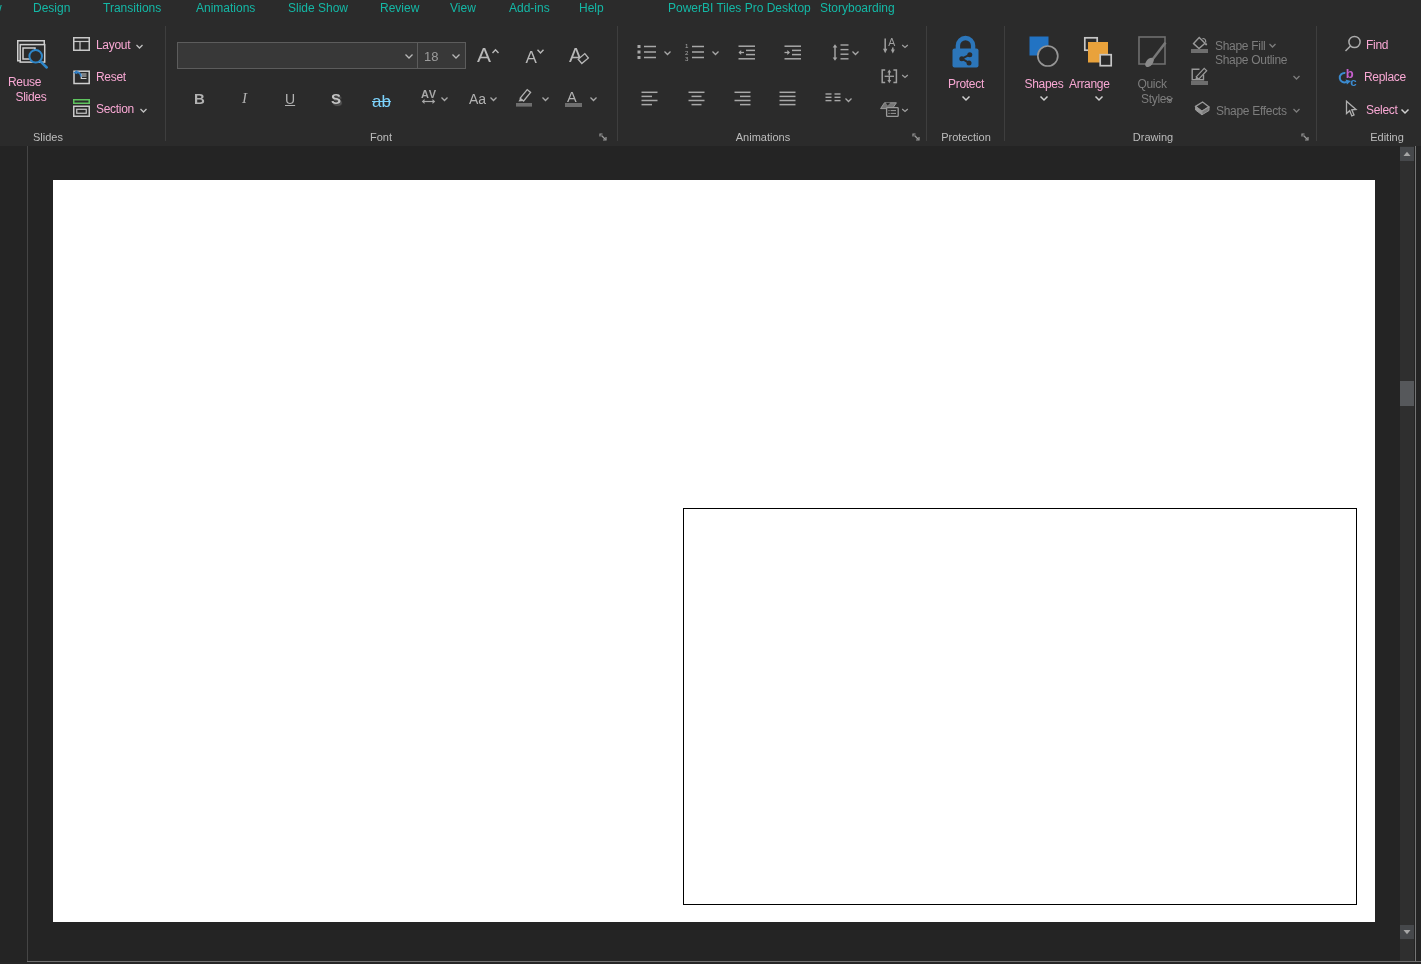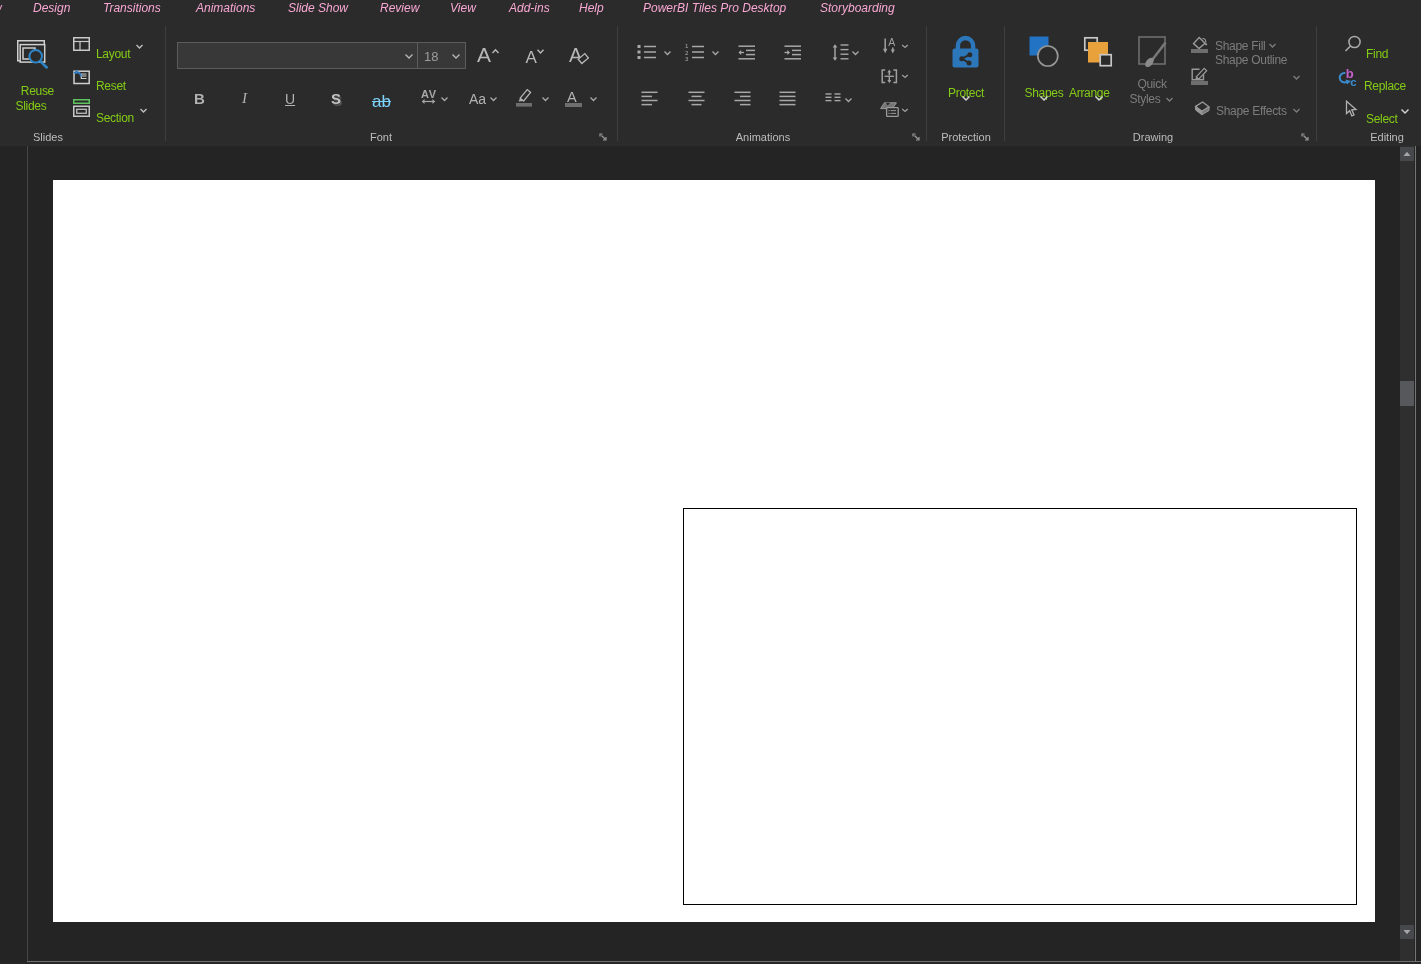--- a/index.html
+++ b/index.html
@@ -1,23 +1,23 @@
 <!DOCTYPE html>
 <html><head>
 <meta charset="utf-8">
 <style>
   * { margin:0; padding:0; box-sizing:border-box; }
   html,body { width:1421px; height:964px; overflow:hidden; background:#242424;
     font-family:"Liberation Sans", sans-serif; }
   .abs { position:absolute; }
   #topbar { position:absolute; left:0; top:0; width:1421px; height:146px; background:#2b2b2b; }
-  .tab { position:absolute; top:1px; color:#f9a8d4; font-size:12px; white-space:nowrap;font-style:italic; }
+  .tab { position:absolute; top:1px; color:#14b8a6; font-size:12px; white-space:nowrap; }
   .sep { position:absolute; width:1px; background:#3e3e3e; }
   .glabel { position:absolute; top:130.5px; font-size:11px; color:#bdbdbd; text-align:center; white-space:nowrap; }
-  .btxt { position:absolute; font-size:12px; color:#84cc16; white-space:nowrap; letter-spacing:-0.3px;margin-top:9px; }
+  .btxt { position:absolute; font-size:12px; color:#f9a8d4; white-space:nowrap; letter-spacing:-0.3px; }
   .dtxt { position:absolute; font-size:12px; color:#7d7d7d; white-space:nowrap; letter-spacing:-0.3px; }
   #canvasarea { position:absolute; left:0; top:146px; width:1421px; height:815px; background:#242424; }
   #slide { position:absolute; left:53px; top:180px; width:1322px; height:742px; background:#ffffff; }
   #rect1 { position:absolute; left:683px; top:508px; width:674px; height:397px; border:1.3px solid #000000; }
 </style>
 </head>
 <body>
 <div id="topbar"></div>
 <div id="canvasarea"></div>
 <div id="slide"></div>
@@ -25,21 +25,21 @@
 
 <div class="tab" style="left:-7px">w</div>
 <div class="tab" style="left:33px">Design</div>
 <div class="tab" style="left:103px">Transitions</div>
 <div class="tab" style="left:196px">Animations</div>
 <div class="tab" style="left:288px">Slide Show</div>
 <div class="tab" style="left:380px">Review</div>
 <div class="tab" style="left:450px">View</div>
 <div class="tab" style="left:509px">Add-ins</div>
 <div class="tab" style="left:579px">Help</div>
-<div class="tab" style="left:643px">PowerBI Tiles Pro Desktop</div>
+<div class="tab" style="left:668px">PowerBI Tiles Pro Desktop</div>
 <div class="tab" style="left:820px">Storyboarding</div>
 
 <div class="sep" style="left:165px;top:26px;height:115px"></div>
 <div class="sep" style="left:617px;top:26px;height:115px"></div>
 <div class="sep" style="left:926px;top:26px;height:115px"></div>
 <div class="sep" style="left:1004px;top:26px;height:115px"></div>
 <div class="sep" style="left:1316px;top:26px;height:115px"></div>
 
 <div class="glabel" style="left:8px;width:80px">Slides</div>
 <div class="glabel" style="left:341px;width:80px">Font</div>
@@ -48,21 +48,21 @@
 <div class="glabel" style="left:1113px;width:80px">Drawing</div>
 <div class="glabel" style="left:1347px;width:80px">Editing</div>
 
 <svg class="abs" style="left:17px;top:40px" width="31" height="29" viewBox="0 0 31 29">
   <rect x="0.75" y="0.75" width="26.5" height="20" fill="none" stroke="#cfcfcf" stroke-width="1.5"></rect>
   <rect x="3.2" y="4.6" width="24.5" height="17.5" fill="#2b2b2b" stroke="#cfcfcf" stroke-width="1.5"></rect>
   <rect x="6" y="8" width="12" height="11" fill="none" stroke="#cfcfcf" stroke-width="1.5"></rect>
   <circle cx="18.7" cy="16.3" r="6.3" fill="#2b2b2b" stroke="#2e86c8" stroke-width="2"></circle>
   <line x1="23.2" y1="21.2" x2="29.7" y2="27.5" stroke="#2e86c8" stroke-width="2.5" stroke-linecap="round"></line>
 </svg>
-<div class="btxt" style="left:8px;top:74.5px;width:46px;text-align:right;font-size:12px">Reuse</div>
+<div class="btxt" style="left:8px;top:74.5px;width:46px;text-align:left;font-size:12px">Reuse</div>
 <div class="btxt" style="left:8px;top:89.5px;width:46px;text-align:center;font-size:12px">Slides</div>
 <svg class="abs" style="left:73px;top:37px" width="17" height="14" viewBox="0 0 17 14">
   <rect x="0.75" y="0.75" width="15.5" height="12.5" fill="none" stroke="#c9c9c9" stroke-width="1.5"></rect>
   <line x1="0.75" y1="4.5" x2="16.25" y2="4.5" stroke="#c9c9c9" stroke-width="1.2"></line>
   <line x1="7" y1="4.5" x2="7" y2="13" stroke="#c9c9c9" stroke-width="1.2"></line>
 </svg>
 <div class="btxt" style="left:96px;top:38px;font-size:12px">Layout</div>
 <svg class="abs" style="left:135px;top:43.5px" width="9" height="6">
     <path d="M1.5 1 L4.5 4 L7.5 1" stroke="#c0c0c0" stroke-width="1.3" fill="none"></path>
   </svg>
@@ -296,21 +296,21 @@
 <div class="btxt" style="left:1069px;top:77px;width:60px;text-align:left;font-size:12px">Arrange</div>
 <svg class="abs" style="left:1094px;top:94.5px" width="10" height="7">
     <path d="M1.5 1.5 L5 5 L8.5 1.5" stroke="#d0d0d0" stroke-width="1.5" fill="none"></path>
   </svg>
 <svg class="abs" style="left:1138px;top:36px" width="29" height="31" viewBox="0 0 29 31">
   <rect x="1" y="1" width="26" height="27" fill="none" stroke="#6f6f6f" stroke-width="1.6"></rect>
   <path d="M27.5 6.5 L14.5 23.5" stroke="#787878" stroke-width="2.5" fill="none"></path>
   <ellipse cx="11.5" cy="26.3" rx="5.4" ry="3.3" fill="#8a8a8a" transform="rotate(-50 11.5 26.3)"></ellipse>
 </svg>
 <div class="dtxt" style="left:1122px;top:77px;width:60px;text-align:center;font-size:12px">Quick</div>
-<div class="dtxt" style="left:1118px;top:92px;width:60px;text-align:center;font-size:12px">Styles &nbsp;</div>
+<div class="dtxt" style="left:1118px;top:92px;width:60px;text-align:right;font-size:12px">Styles &nbsp;</div>
 <svg class="abs" style="left:1165px;top:96.5px" width="9" height="6">
     <path d="M1.5 1 L4.5 4 L7.5 1" stroke="#7d7d7d" stroke-width="1.3" fill="none"></path>
   </svg>
 <svg class="abs" style="left:1191px;top:36px" width="18" height="18" viewBox="0 0 18 18">
   <path d="M2.6 7.6 L8.2 1.6 L14 7.2 L8 12.6 Z" fill="none" stroke="#9a9a9a" stroke-width="1.4"></path>
   <path d="M11.5 2.6 a2.6 2.6 0 0 1 3.2 2.6 l0 1.2" fill="none" stroke="#9a9a9a" stroke-width="1.2"></path>
   <circle cx="15.1" cy="8.3" r="1.1" fill="#9a9a9a"></circle>
 </svg>
 <div class="abs" style="left:1191px;top:49px;width:16.5px;height:3.6px;background:#6e6e6e"></div>
 <div class="dtxt" style="left:1215px;top:38.5px;font-size:12px">Shape Fill</div>

